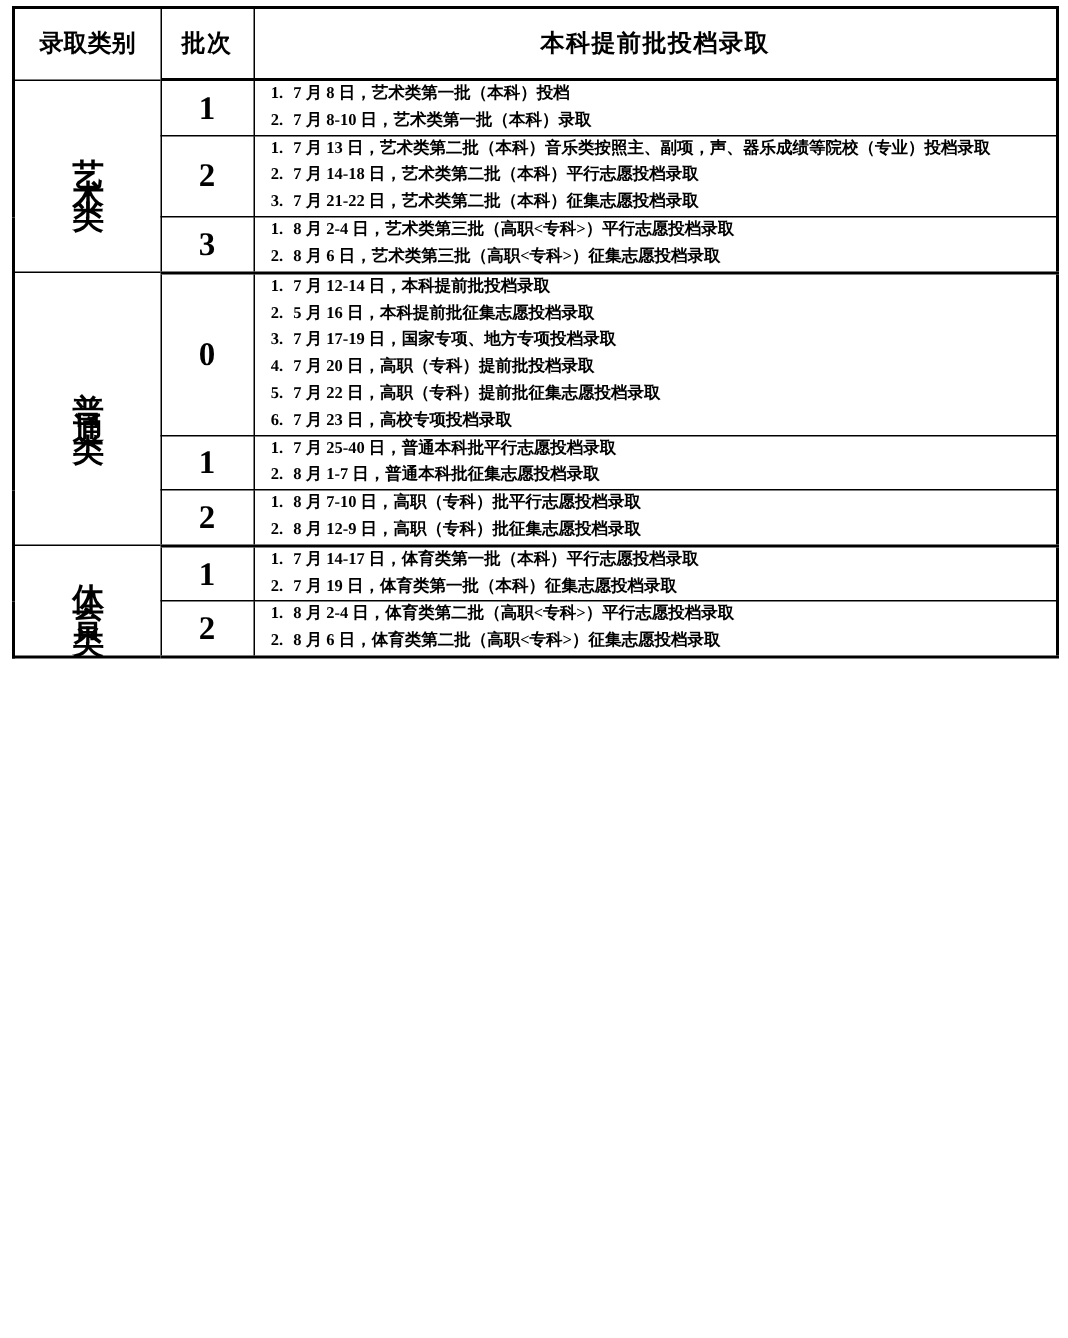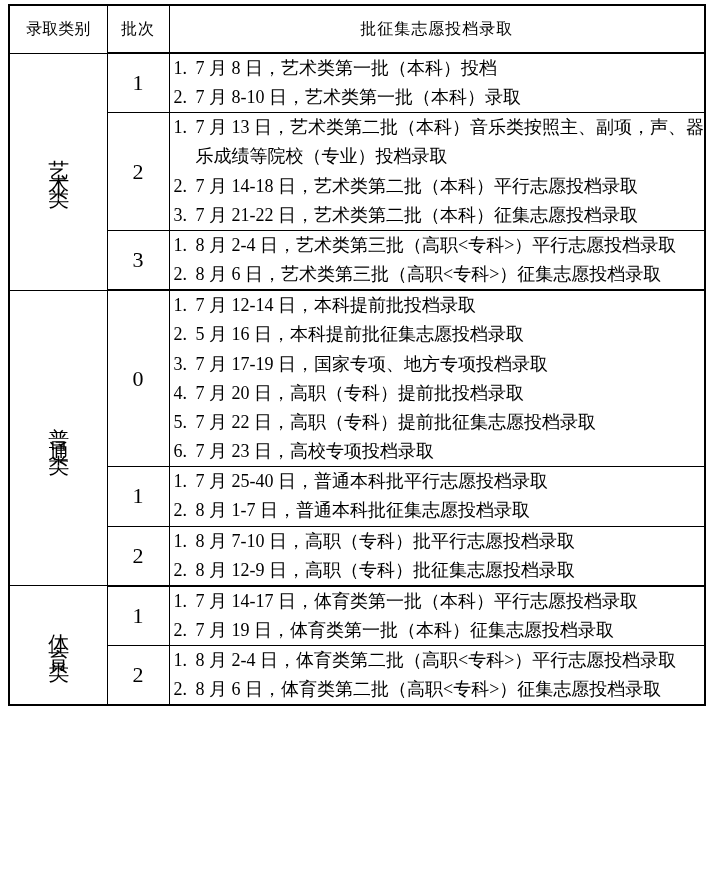--- a/index.html
+++ b/index.html
@@ -23,21 +23,21 @@
   }
   table.schedule {
     border-collapse: collapse;
     width: 696px;
     table-layout: fixed;
   }
   table.schedule td, table.schedule th {
     border: 1px solid #000000;
     padding: 0;
     vertical-align: middle;
-    font-weight: normal;
+    font-weight: bold;
   }
   
   table.schedule {
     border: 2px solid #000000;
   }
   .col-cat { width: 98px; }
   .col-batch { width: 62px; }
   .col-content { width: 536px; }
 
   thead td {
@@ -66,21 +66,21 @@
     line-height: 1;
     font-size: 21px;
   }
   td.batch {
     text-align: center;
     font-size: 22px;
     border-right: 1px solid #000000;
   }
   td.content {
     padding: 10px 6px 10px 14px;
-    font-size: 18px;
+    font-size: 11px;
     line-height: 1.62;
   }
   td.content ol {
     margin: 0;
     padding: 0 0 0 22px;
     list-style: decimal;
   }
   td.content ol li {
     margin: 0;
     padding: 0 0 0 4px;
@@ -102,21 +102,21 @@
   <table class="schedule">
     <colgroup>
       <col class="col-cat">
       <col class="col-batch">
       <col class="col-content">
     </colgroup>
     <thead>
       <tr>
         <td class="hdr-cat">录取类别</td>
         <td>批次</td>
-        <td>批征集志愿投档录取</td>
+        <td>本科提前批投档录取</td>
       </tr>
     </thead>
     <tbody id="table-body">
         <tr class="group-start">
           <td class="cat" rowspan="3"><span class="vert">艺术类</span></td>
           <td class="batch">1</td>
           <td class="content">
             <ol>
               <li>7 月 8 日，艺术类第一批（本科）投档</li>
               <li>7 月 8-10 日，艺术类第一批（本科）录取</li>

